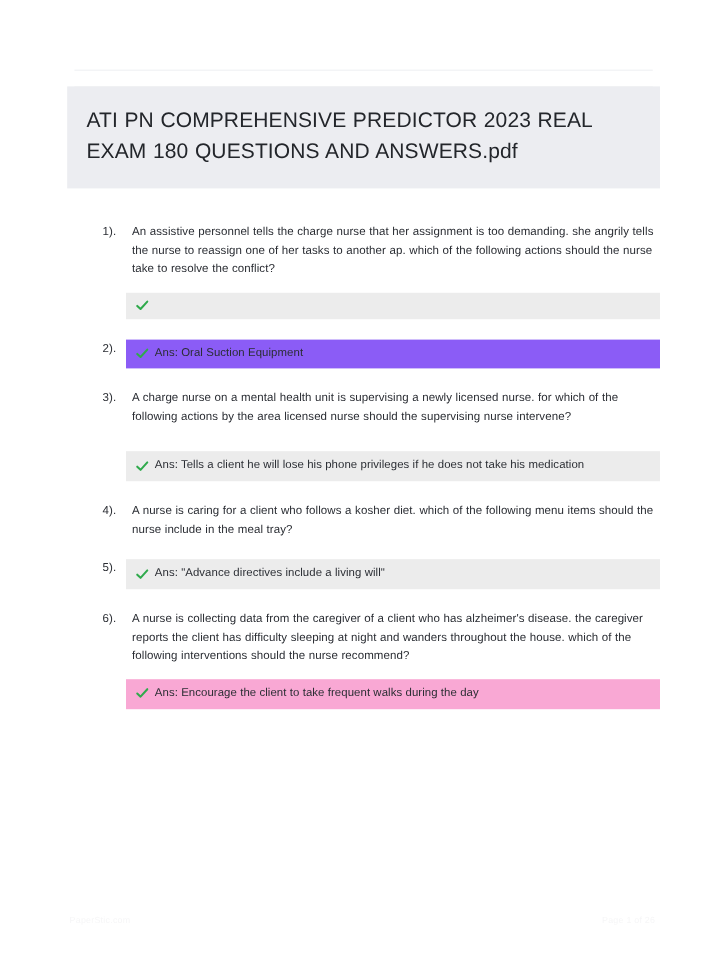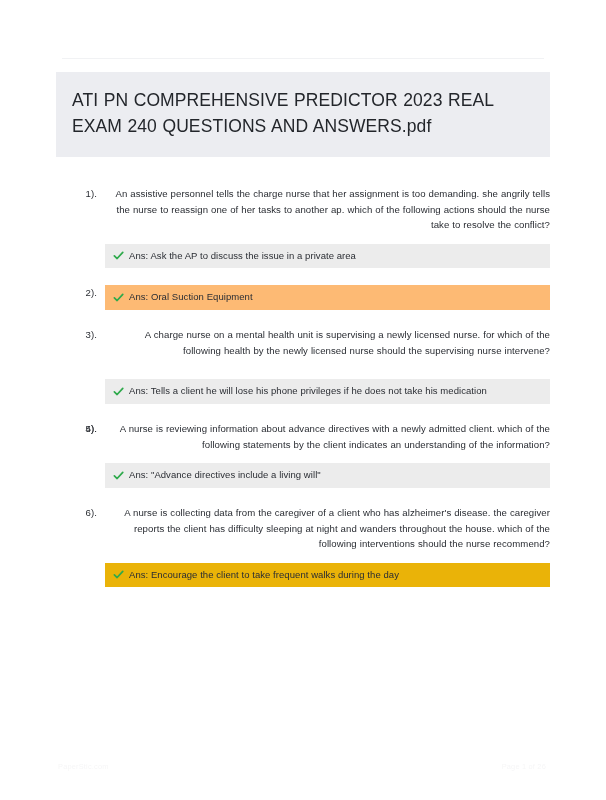--- a/index.html
+++ b/index.html
@@ -81,21 +81,20 @@
     line-height: 1.62;
     letter-spacing: 0.1px;
   }
 
   .q-text {
     font-size: 9.6px;
     line-height: 1.62;
     color: #2a2d33;
     letter-spacing: 0.07px;
     word-spacing: 0.2px;
-    text-align: right;
   }
 
   .ans-box {
     margin-top: 11px;
     margin-left: -5px;
     background: #ececec;
     padding: 6px 10px 6px 8px;
     display: block;
   }
 
@@ -149,78 +148,77 @@
 </style>
 </head>
 <body>
 
 <div class="page">
 
   <div class="top-rule r1"></div>
   <div class="top-rule r2"></div>
 
   <div class="title-band" style="background: rgb(236, 237, 241);">
-    <div class="doc-title">ATI PN COMPREHENSIVE PREDICTOR 2023 REAL EXAM 240 QUESTIONS AND ANSWERS.pdf</div>
+    <div class="doc-title">ATI PN COMPREHENSIVE PREDICTOR 2023 REAL EXAM 180 QUESTIONS AND ANSWERS.pdf</div>
   </div>
 
   <div class="questions">
       <div class="q-item">
         <div class="q-num">1).</div>
         <div class="q-text">An assistive personnel tells the charge nurse that her assignment is too demanding. she angrily tells the nurse to reassign one of her tasks to another ap. which of the following actions should the nurse take to resolve the conflict?</div>
         <div class="ans-box" style="background: rgb(236, 236, 236);">
           <div class="ans-inner">
             <svg class="check-icon" viewBox="0 0 16 16">
               <path d="M2 8.6 L6 12.4 L14.2 3.4" fill="none" stroke="#2faa4c" stroke-width="2.5" stroke-linecap="round" stroke-linejoin="round"></path>
             </svg>
-            <span class="ans-text">Ans: Ask the AP to discuss the issue in a private area</span>
           </div>
         </div>
       </div>
       <div class="q-item">
         <div class="q-num">2).</div>
-        <div class="ans-box" style="background: #fdba74;">
+        <div class="ans-box" style="background: #8b5cf6;">
           <div class="ans-inner">
             <svg class="check-icon" viewBox="0 0 16 16">
               <path d="M2 8.6 L6 12.4 L14.2 3.4" fill="none" stroke="#2faa4c" stroke-width="2.5" stroke-linecap="round" stroke-linejoin="round"></path>
             </svg>
             <span class="ans-text">Ans: Oral Suction Equipment</span>
           </div>
         </div>
       </div>
       <div class="q-item">
         <div class="q-num">3).</div>
-        <div class="q-text">A charge nurse on a mental health unit is supervising a newly licensed nurse. for which of the following health by the newly licensed nurse should the supervising nurse intervene?</div>
+        <div class="q-text">A charge nurse on a mental health unit is supervising a newly licensed nurse. for which of the following actions by the area licensed nurse should the supervising nurse intervene?</div>
         <div class="ans-box" style="background: rgb(236, 236, 236); margin-top: 21px;">
           <div class="ans-inner">
             <svg class="check-icon" viewBox="0 0 16 16">
               <path d="M2 8.6 L6 12.4 L14.2 3.4" fill="none" stroke="#2faa4c" stroke-width="2.5" stroke-linecap="round" stroke-linejoin="round"></path>
             </svg>
             <span class="ans-text">Ans: Tells a client he will lose his phone privileges if he does not take his medication</span>
           </div>
         </div>
       </div>
       <div class="q-item">
         <div class="q-num">4).</div>
+        <div class="q-text">A nurse is caring for a client who follows a kosher diet. which of the following menu items should the nurse include in the meal tray?</div>
       </div>
       <div class="q-item">
         <div class="q-num">5).</div>
-        <div class="q-text">A nurse is reviewing information about advance directives with a newly admitted client. which of the following statements by the client indicates an understanding of the information?</div>
         <div class="ans-box" style="background: rgb(236, 236, 236);">
           <div class="ans-inner">
             <svg class="check-icon" viewBox="0 0 16 16">
               <path d="M2 8.6 L6 12.4 L14.2 3.4" fill="none" stroke="#2faa4c" stroke-width="2.5" stroke-linecap="round" stroke-linejoin="round"></path>
             </svg>
             <span class="ans-text">Ans: "Advance directives include a living will"</span>
           </div>
         </div>
       </div>
       <div class="q-item">
         <div class="q-num">6).</div>
         <div class="q-text">A nurse is collecting data from the caregiver of a client who has alzheimer's disease. the caregiver reports the client has difficulty sleeping at night and wanders throughout the house. which of the following interventions should the nurse recommend?</div>
-        <div class="ans-box" style="background: #eab308; text-align: right;">
+        <div class="ans-box" style="background: #f9a8d4; text-align: right;">
           <div class="ans-inner">
             <svg class="check-icon" viewBox="0 0 16 16">
               <path d="M2 8.6 L6 12.4 L14.2 3.4" fill="none" stroke="#2faa4c" stroke-width="2.5" stroke-linecap="round" stroke-linejoin="round"></path>
             </svg>
             <span class="ans-text">Ans: Encourage the client to take frequent walks during the day</span>
           </div>
         </div>
       </div>
     </div>
 

